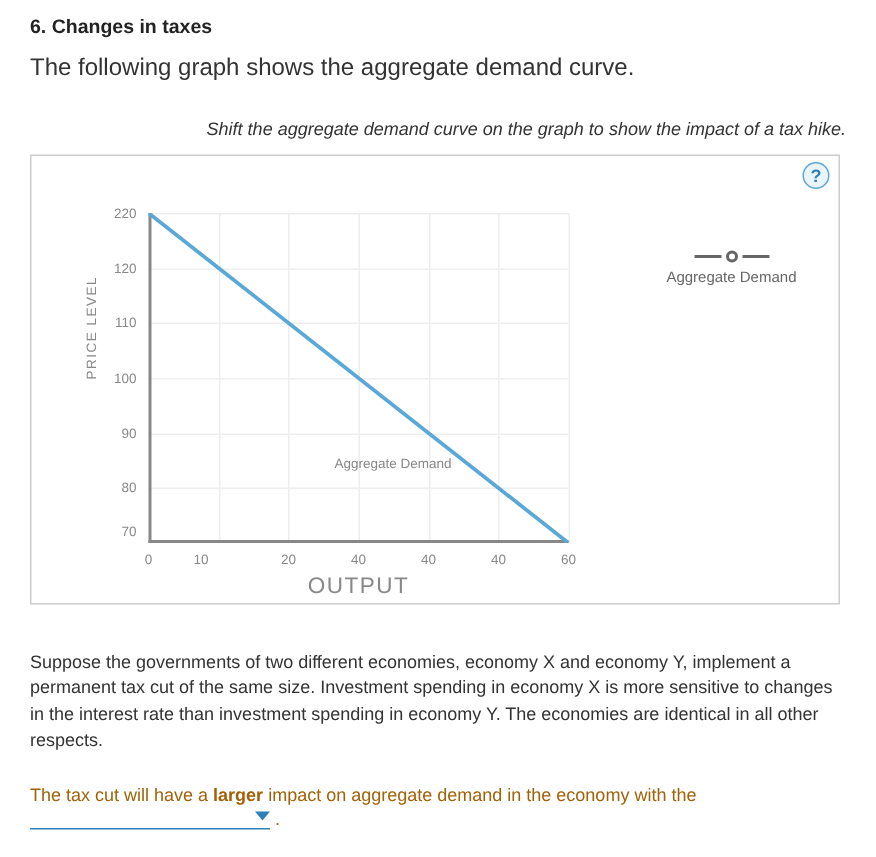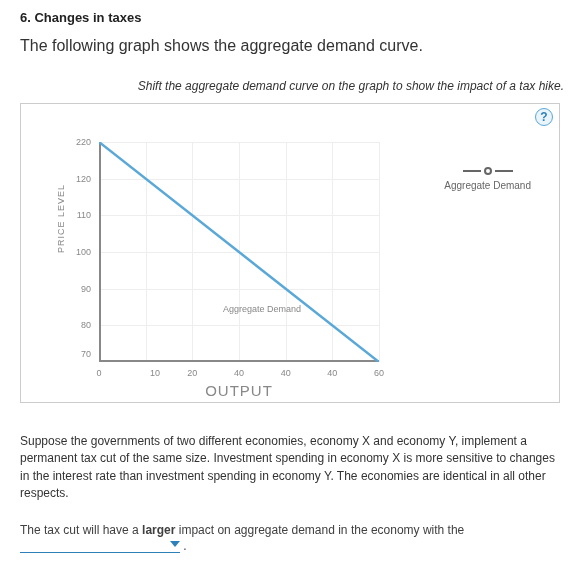--- a/index.html
+++ b/index.html
@@ -173,21 +173,21 @@
       z-index: 4;
     }
     .para {
       font-size: 12px;
       color: #333;
       line-height: 1.45;
       margin-bottom: 20px;
     }
     .fill-sentence {
       font-size: 12px;
-      color: #404040;
+      color: #a16207;
     }
     .dropdown {
       display: inline-block;
       min-width: 160px;
       border-bottom: 1px solid #2d80b9;
       color: #2d80b9;
       font-size: 12px;
       position: relative;
       height: 16px;
       vertical-align: bottom;
@@ -244,21 +244,21 @@
 
     <div class="tick-label-y" style="top:0px">220</div>
     <div class="tick-label-y" style="top:36.67px">120</div>
     <div class="tick-label-y" style="top:73.33px">110</div>
     <div class="tick-label-y" style="top:110px">100</div>
     <div class="tick-label-y" style="top:146.67px">90</div>
     <div class="tick-label-y" style="top:183.33px">80</div>
     <div class="tick-label-y" style="top:212px">70</div>
 
     <div class="tick-label-x" style="left:0px">0</div>
-    <div class="tick-label-x" style="left:56px">10</div>
+    <div class="tick-label-x" style="left:35px">10</div>
     <div class="tick-label-x" style="left:93.33px">20</div>
     <div class="tick-label-x" style="left:140px">40</div>
     <div class="tick-label-x" style="left:186.67px">40</div>
     <div class="tick-label-x" style="left:233.33px">40</div>
     <div class="tick-label-x" style="left:280px">60</div>
 
     <div class="xlabel">OUTPUT</div>
 
     <svg class="ad-line" width="280" height="220">
       <line x1="0" y1="0" x2="280" y2="220" stroke="#5aa8d8" stroke-width="2.5"></line>

